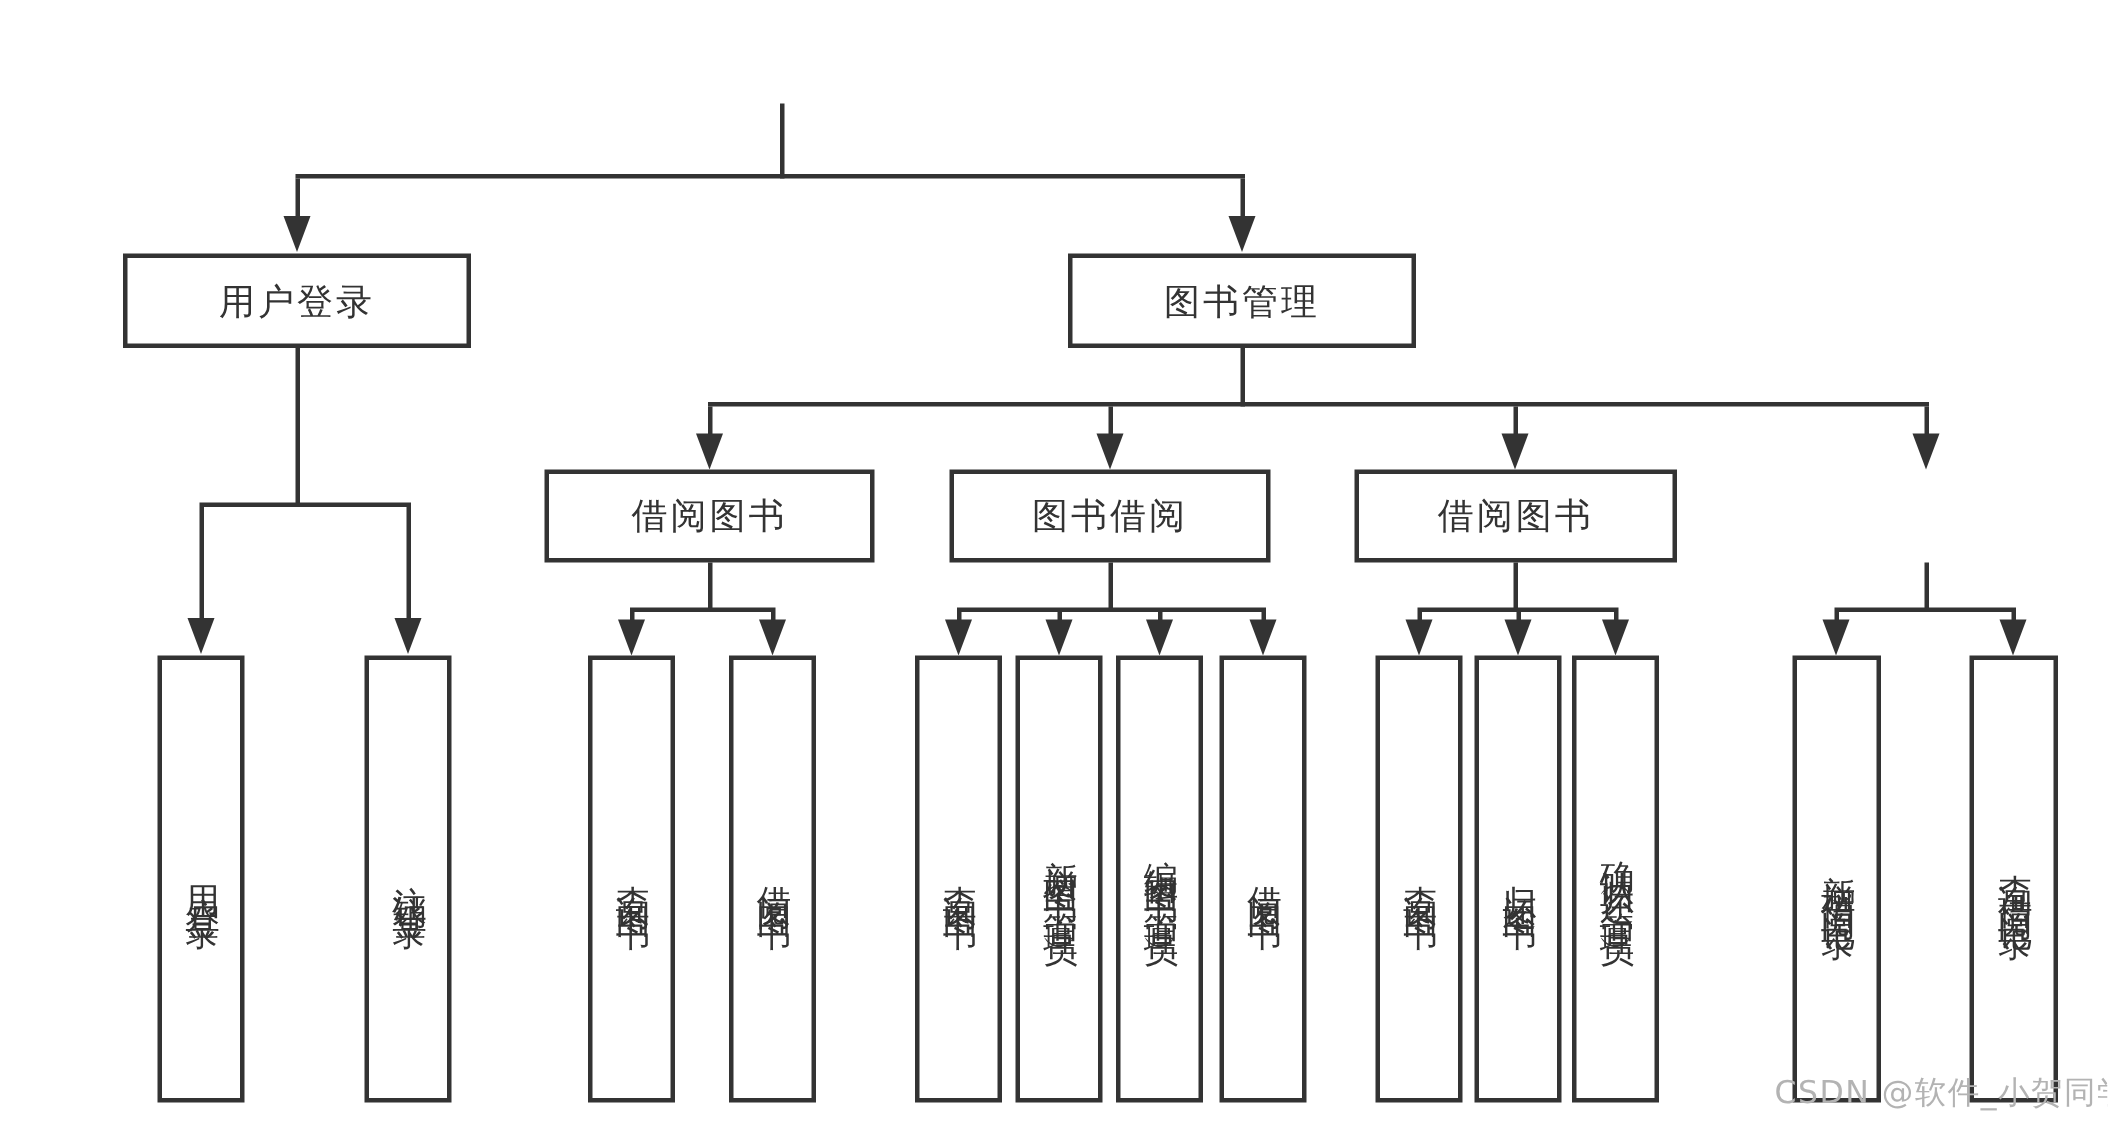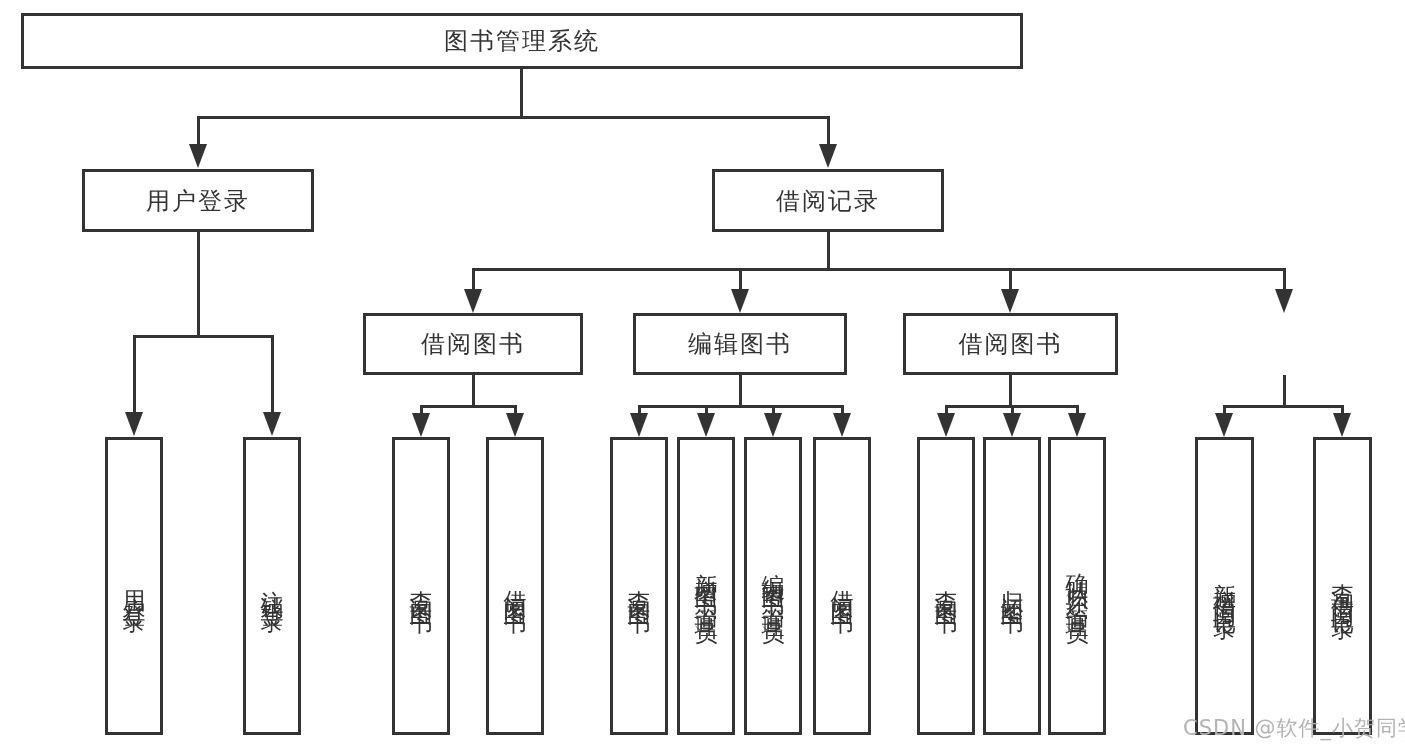--- a/index.html
+++ b/index.html
@@ -52,52 +52,51 @@
     white-space: nowrap;
     z-index: 10;
     letter-spacing: 1px;
   }
 </style>
 </head>
 <body>
 
 <div id="stage">
 
-  <div class="box h" style="left:21px; top:13px; width:1002px; height:56px;">图书管理系统</div>
 
   <div class="vline" style="left:520px; top:69px; height:50px;"></div>
   <div class="hline" style="left:197px; top:116px; width:633px;"></div>
   <div class="vline" style="left:197px; top:119px; height:27px;"></div>
   <div class="vline" style="left:827px; top:119px; height:27px;"></div>
   <div class="arrow" style="left:189px; top:144px;"></div>
   <div class="arrow" style="left:819px; top:144px;"></div>
 
   <div class="box h" style="left:82px; top:169px; width:232px; height:63px;">用户登录</div>
-  <div class="box h" style="left:712px; top:169px; width:232px; height:63px;">借阅记录</div>
+  <div class="box h" style="left:712px; top:169px; width:232px; height:63px;">图书管理</div>
 
   <div class="vline" style="left:197px; top:232px; height:106px;"></div>
   <div class="hline" style="left:133px; top:335px; width:141px;"></div>
   <div class="vline" style="left:133px; top:338px; height:76px;"></div>
   <div class="vline" style="left:271px; top:338px; height:76px;"></div>
   <div class="arrow" style="left:125px; top:412px;"></div>
   <div class="arrow" style="left:263px; top:412px;"></div>
 
   <div class="vline" style="left:827px; top:232px; height:39px;"></div>
   <div class="hline" style="left:472px; top:268px; width:814px;"></div>
   <div class="vline" style="left:472px; top:271px; height:20px;"></div>
   <div class="vline" style="left:739px; top:271px; height:20px;"></div>
   <div class="vline" style="left:1009px; top:271px; height:20px;"></div>
   <div class="vline" style="left:1283px; top:271px; height:20px;"></div>
   <div class="arrow" style="left:464px; top:289px;"></div>
   <div class="arrow" style="left:731px; top:289px;"></div>
   <div class="arrow" style="left:1001px; top:289px;"></div>
   <div class="arrow" style="left:1275px; top:289px;"></div>
 
   <div class="box h" style="left:363px; top:313px; width:220px; height:62px;">借阅图书</div>
-  <div class="box h" style="left:633px; top:313px; width:214px; height:62px;">编辑图书</div>
+  <div class="box h" style="left:633px; top:313px; width:214px; height:62px;">图书借阅</div>
   <div class="box h" style="left:903px; top:313px; width:215px; height:62px;">借阅图书</div>
 
   <div class="vline" style="left:472px; top:375px; height:33px;"></div>
   <div class="hline" style="left:420px; top:405px; width:97px;"></div>
   <div class="vline" style="left:420px; top:408px; height:7px;"></div>
   <div class="vline" style="left:514px; top:408px; height:7px;"></div>
   <div class="arrow" style="left:412px; top:413px;"></div>
   <div class="arrow" style="left:506px; top:413px;"></div>
 
   <div class="vline" style="left:739px; top:375px; height:33px;"></div>

